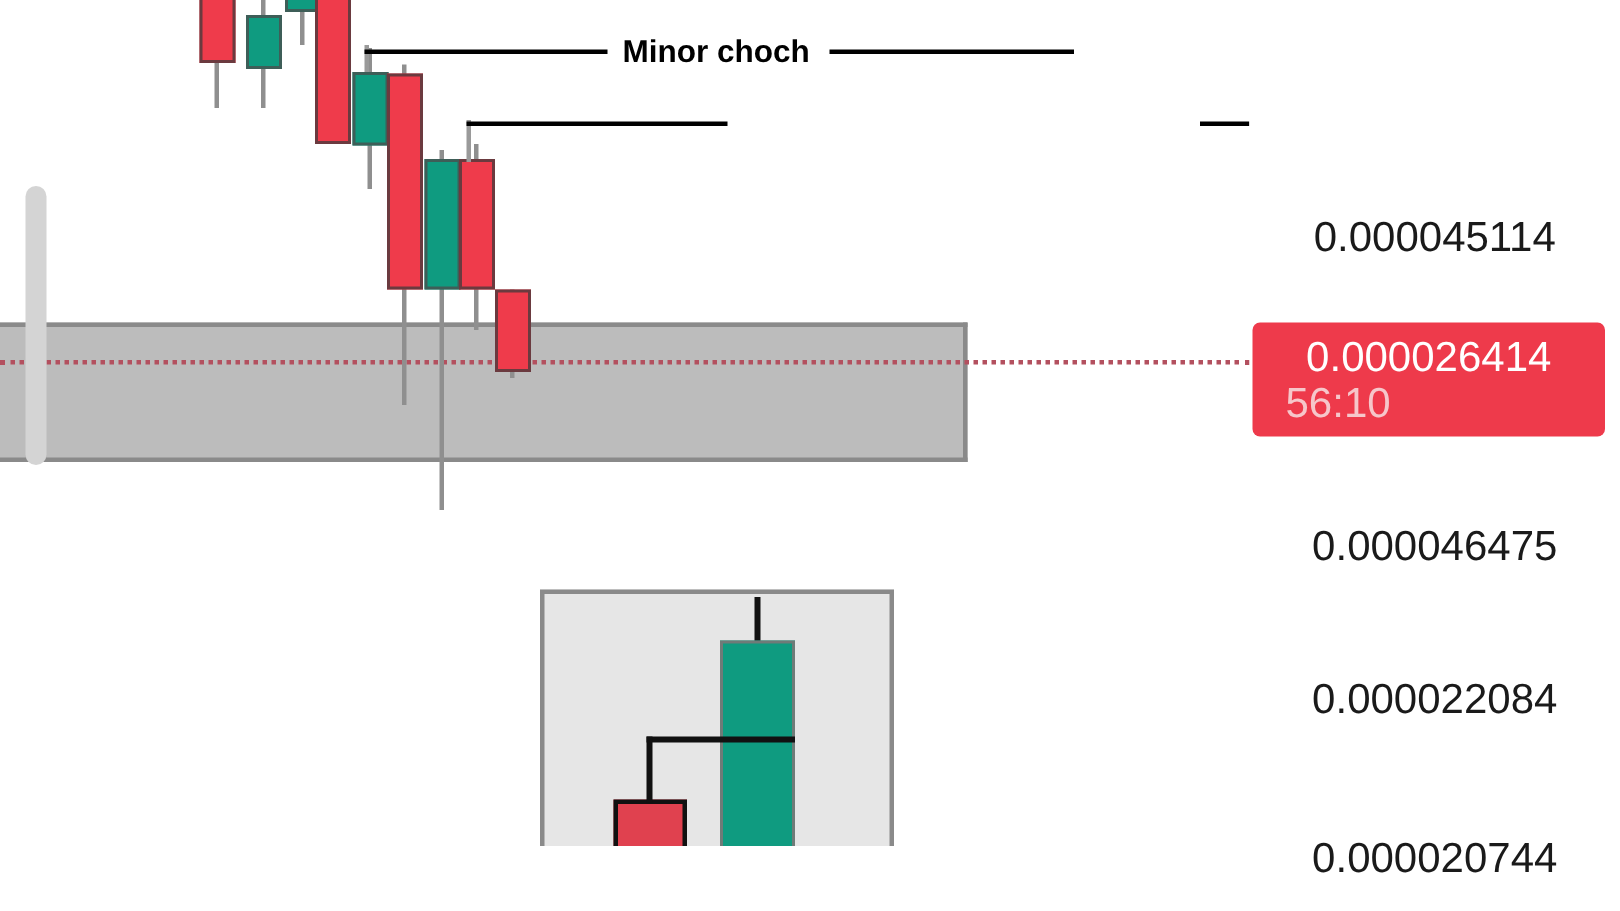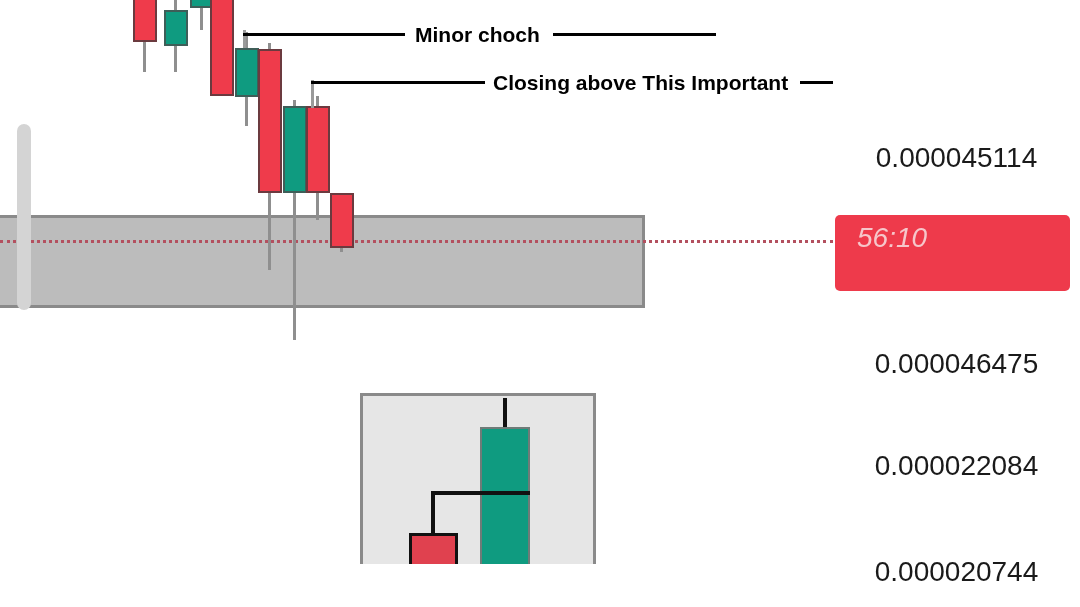--- a/index.html
+++ b/index.html
@@ -142,21 +142,20 @@
   }
   .price-badge .pb-timer {
     display: block;
     text-align: left;
     padding-left: 22px;
     font-family: "Liberation Sans", sans-serif;
     font-size: 28px;
     color: #f6c6ca;
     line-height: 1.12;
     white-space: nowrap;
-    font-style: italic;
   }
 </style>
 </head>
 <body>
 
 <div id="screen">
 
   <div class="chart-area">
 
     <div class="zone" style="left:-3px; top:215px; width:648px; height:93px;"></div>
@@ -210,21 +209,20 @@
       <div class="body" style="left:0px; top:193px; width:24px; height:55px;"></div>
     </div>
 
     <div class="anno-stem" style="left:243px; top:30px; height:18px;"></div>
     <div class="anno-line" style="left:243px; top:33px; width:162px;"></div>
     <div class="anno-text" style="left:415px; top:24px;">Minor choch</div>
     <div class="anno-line" style="left:553px; top:33px; width:163px;"></div>
 
     <div class="anno-stem" style="left:311px; top:80px; height:28px;"></div>
     <div class="anno-line" style="left:311px; top:81px; width:174px;"></div>
-    <div class="anno-text" style="left:493px; top:72px;">Closing above This Important</div>
     <div class="anno-line" style="left:800px; top:81px; width:33px;"></div>
 
     <div class="inset" style="left:360px; top:393px; width:236px; height:220px;">
 
       <div class="inset-candle down" style="left:0px; top:0px;">
         <div class="ibody" style="left:46px; top:137px; width:49px; height:90px;"></div>
       </div>
 
       <div class="inset-candle up" style="left:0px; top:0px;">
         <div class="iwick" style="left:140px; top:2px; height:31px;"></div>
@@ -236,20 +234,21 @@
     </div>
 
   </div>
 
   <div class="price-axis">
 
 
     <div class="price-tick" style="top:142px;">0.000045114</div>
 
     <div class="price-badge" style="left:2px; top:215px; width:235px; height:76px;">
+      <span class="pb-price">0.000026414</span>
       <span class="pb-timer">56:10</span>
     </div>
 
     <div class="price-tick" style="top:348px;">0.000046475</div>
 
     <div class="price-tick" style="top:450px;">0.000022084</div>
 
     <div class="price-tick" style="top:556px;">0.000020744</div>
   </div>
 

